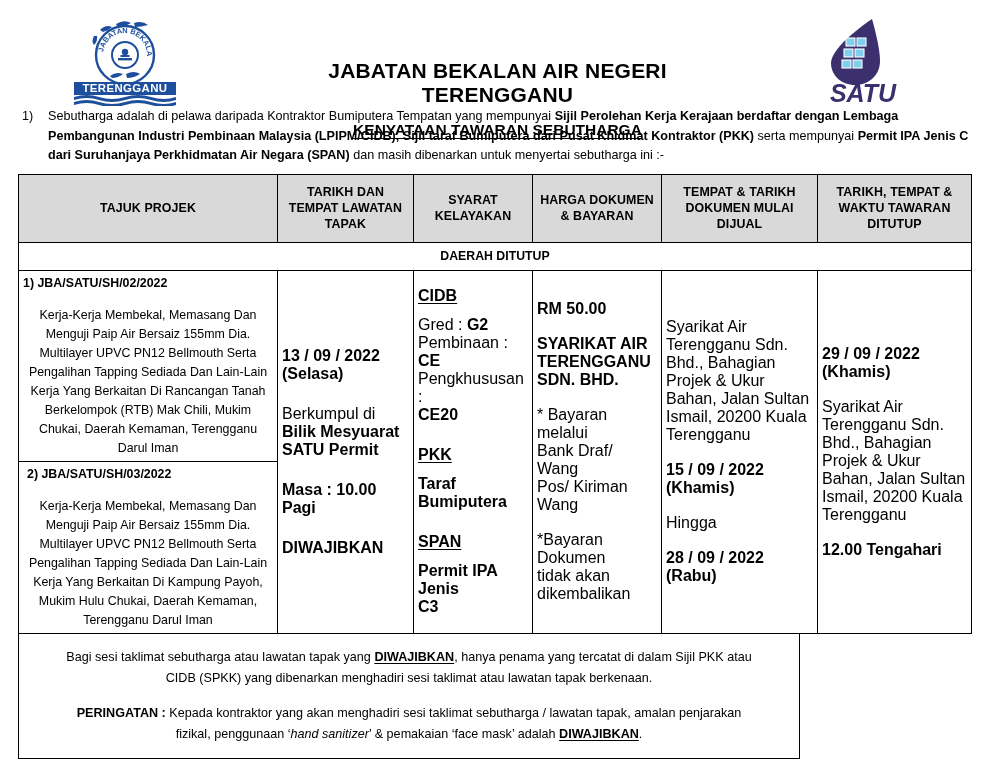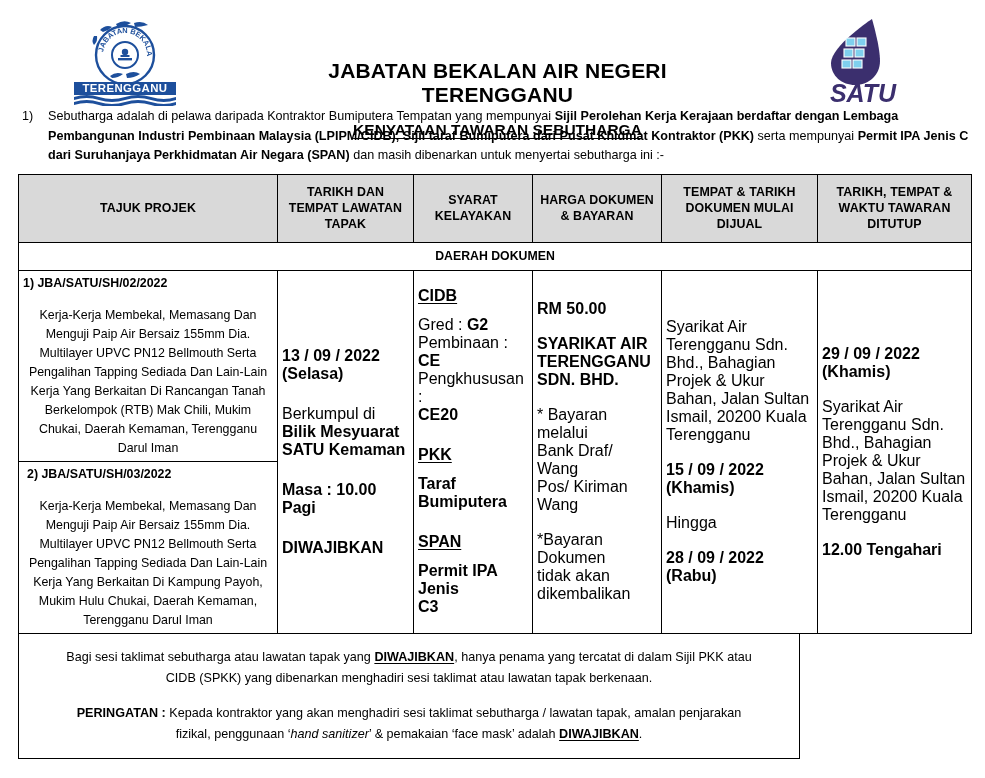--- a/index.html
+++ b/index.html
@@ -237,37 +237,37 @@
       <th>TAJUK PROJEK</th>
       <th>TARIKH DAN TEMPAT LAWATAN TAPAK</th>
       <th>SYARAT KELAYAKAN</th>
       <th>HARGA DOKUMEN &amp; BAYARAN</th>
       <th>TEMPAT &amp; TARIKH DOKUMEN MULAI DIJUAL</th>
       <th>TARIKH, TEMPAT &amp; WAKTU TAWARAN DITUTUP</th>
     </tr>
   </thead>
   <tbody>
     <tr>
-      <td class="daerah" colspan="6">DAERAH DOKUMEN</td>
+      <td class="daerah" colspan="6">DAERAH DITUTUP</td>
     </tr>
 
     <tr>
 
       <td class="projek">
         <span class="proj-id">1) JBA/SATU/SH/02/2022</span>
         <span>Kerja-Kerja Membekal, Memasang Dan Menguji Paip Air Bersaiz 155mm Dia. Multilayer UPVC PN12 Bellmouth Serta Pengalihan Tapping Sediada Dan Lain-Lain Kerja Yang Berkaitan Di Rancangan Tanah Berkelompok (RTB) Mak Chili, Mukim Chukai, Daerah Kemaman, Terengganu Darul Iman</span>
       </td>
 
       <td class="cellmid" rowspan="2">
         <span class="blk b">13 / 09 / 2022</span>
         <span class="blk b">(Selasa)</span>
         <div class="gap-lg"></div>
         <span class="blk">Berkumpul di</span>
         <span class="blk b">Bilik Mesyuarat</span>
-        <span class="blk b">SATU Kemaman</span>
+        <span class="blk b">SATU Permit</span>
         <div class="gap-lg"></div>
         <span class="blk b">Masa : 10.00 Pagi</span>
         <div class="gap-lg"></div>
         <span class="blk b">DIWAJIBKAN</span>
       </td>
 
       <td class="cellmid" rowspan="2">
         <span class="blk b u">CIDB</span>
         <div class="gap-sm"></div>
         <span class="blk"><span>Gred : </span><span class="b">G2</span></span>

